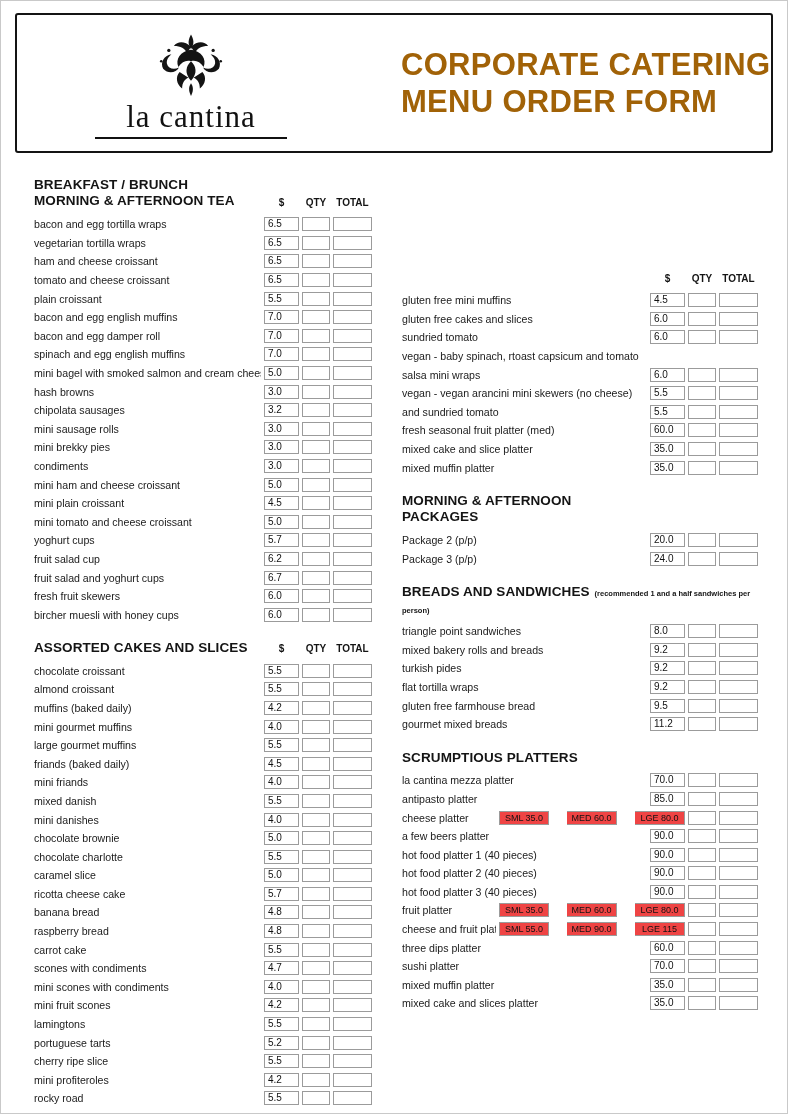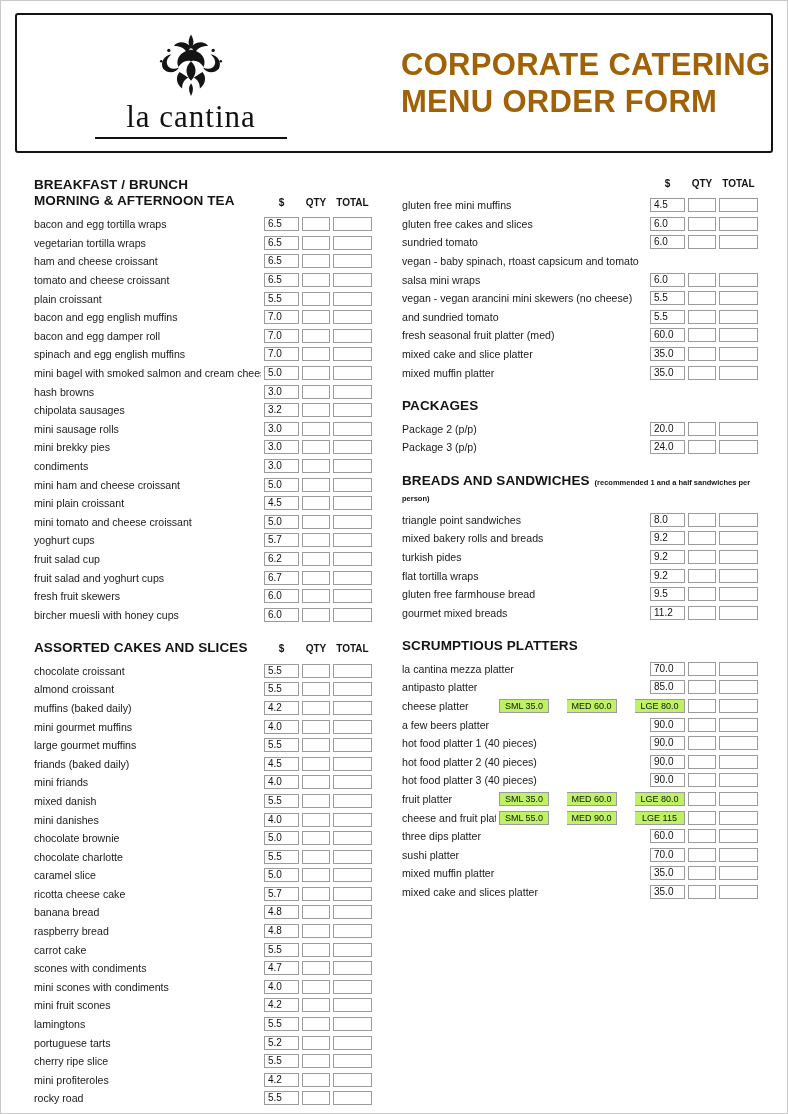--- a/index.html
+++ b/index.html
@@ -10,21 +10,21 @@
   
   .header-box { position:absolute; left:14px; top:12px; width:758px; height:140px; border:2px solid #141414; border-radius:3px; display:flex; align-items:center; }
   .logo { width:348px; display:flex; flex-direction:column; align-items:center; padding-top:4px;text-align:right; }
   .logo svg { width:76px; height:66px; display:block; }
   .brand { font-family:"Liberation Serif", serif; font-size:31px; color:#111; letter-spacing:1px; margin-top:1px; }
   .brand-rule { width:192px; height:2px; background:#111; margin-top:2px; }
   .title-block { flex:1; padding-left:36px; }
   .title-line { font-size:31px; font-weight:bold; color:#a16207; line-height:1.2; letter-spacing:0.3px; }
 
   
-  .content { position:absolute; top:176px; left:33px; width:724px; display:flex; gap:30px; align-items:flex-start; }
+  .content { position:absolute; top:176px; left:33px; width:724px; display:flex; gap:30px; align-items:center; }
   .col-left { width:338px; flex:none; }
   .col-right { flex:1; min-width:0; }
 
   .menu-section + .menu-section { margin-top:16px; }
   .section-head { display:flex; align-items:flex-end; margin-bottom:5px; min-height:14px; }
   .section-title { flex:1; }
   .title-ln { font-size:13.5px; font-weight:bold; color:#141414; line-height:1.22; letter-spacing:0.1px; }
   .section-note { font-size:7.5px; font-weight:bold; margin-left:5px; letter-spacing:0; }
 
   .col-labels { display:flex; gap:3px; align-items:flex-end; padding-bottom:2px; flex:none; }
@@ -35,21 +35,21 @@
 
   .item-pre { height:18.6px; display:flex; align-items:center; font-size:10.6px; color:#1a1a1a; }
   .item-row { display:flex; align-items:center; height:18.6px; gap:3px; }
   .item-label { flex:1; font-size:10.6px; color:#1a1a1a; white-space:nowrap; overflow:hidden; }
   .box { height:14px; border:1px solid #9b9b9b; background:#fff; flex:none; }
   .price-box { width:35px; font-size:10px; line-height:12px; padding-left:3px; color:#111; }
   .qty-box { width:28px; }
   .total-box { width:39px; }
 
   .sizes-strip { display:flex; flex:none; }
-  .size-cell { width:50px; height:14px; border:1px solid #9b9b9b; font-size:9px; line-height:12px; text-align:center; color:#111; background:#bef264; }
+  .size-cell { width:50px; height:14px; border:1px solid #9b9b9b; font-size:9px; line-height:12px; text-align:center; color:#111; background:#ef4444; }
   .size-cell + .size-cell { border-left:none;margin-left:18px; }
 </style>
 </head>
 <body>
 
 <div class="page">
 
   <div class="header-box">
     <div class="logo">
       <svg viewBox="0 0 120 100" aria-hidden="true">
@@ -445,20 +445,21 @@
           <div class="item-row">
             <div class="item-label">mixed muffin platter</div>
             <div class="box price-box">35.0</div>
             <div class="box qty-box"></div>
             <div class="box total-box"></div>
           </div>
         </section>
         <section class="menu-section">
           <div class="section-head">
             <div class="section-title">
+              <div class="title-ln">MORNING &amp; AFTERNOON</div>
               <div class="title-ln">PACKAGES</div>
             </div>
           </div>
           <div class="item-row">
             <div class="item-label">Package 2 (p/p)</div>
             <div class="box price-box">20.0</div>
             <div class="box qty-box"></div>
             <div class="box total-box"></div>
           </div>
           <div class="item-row">

